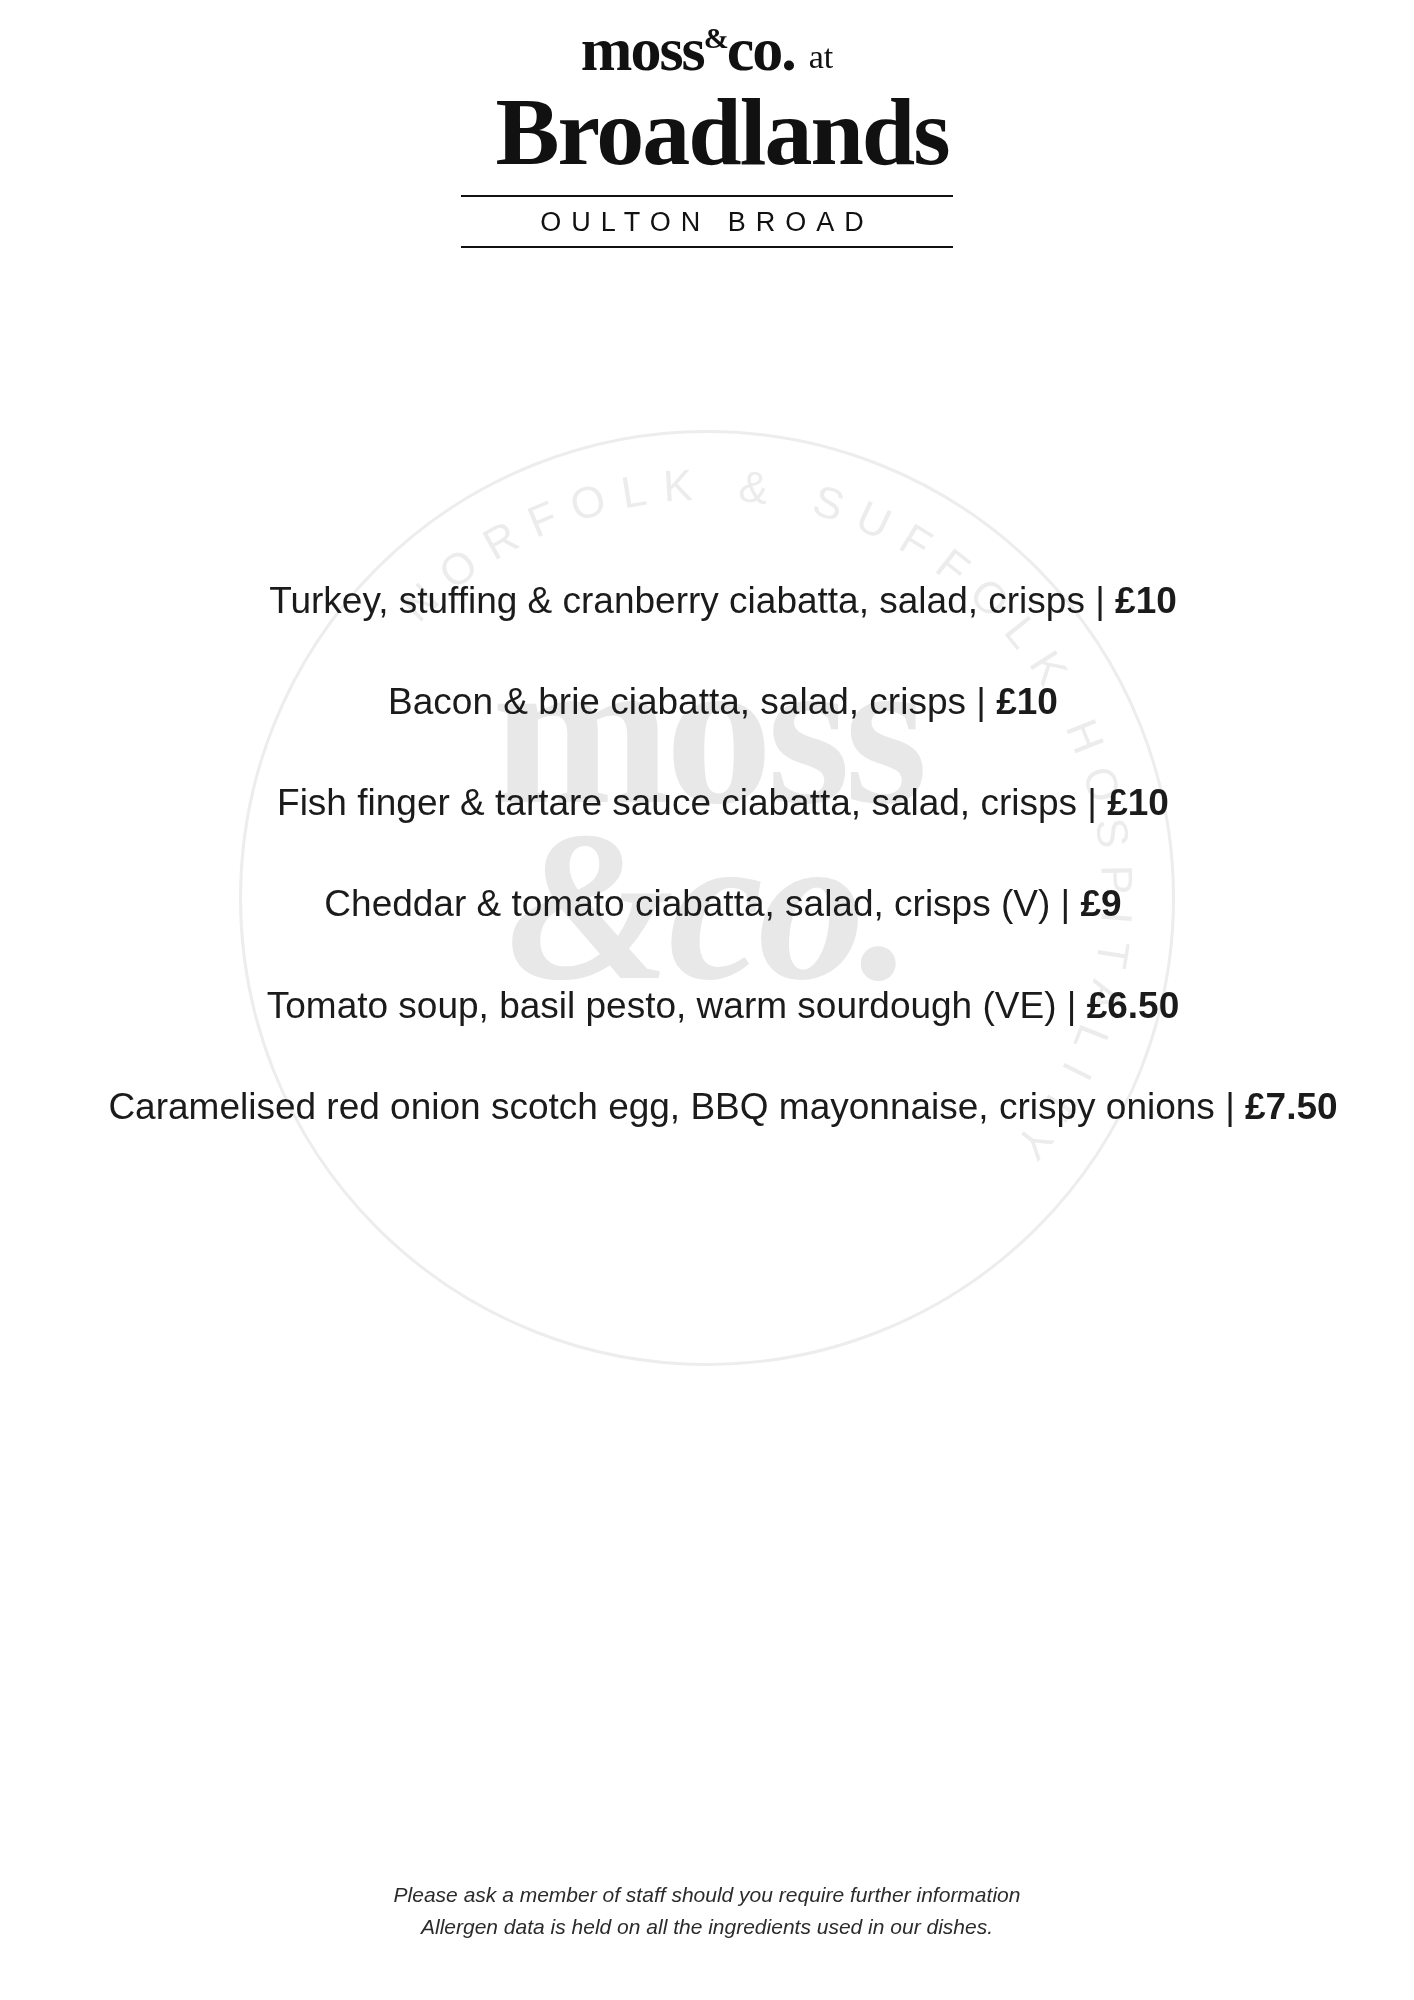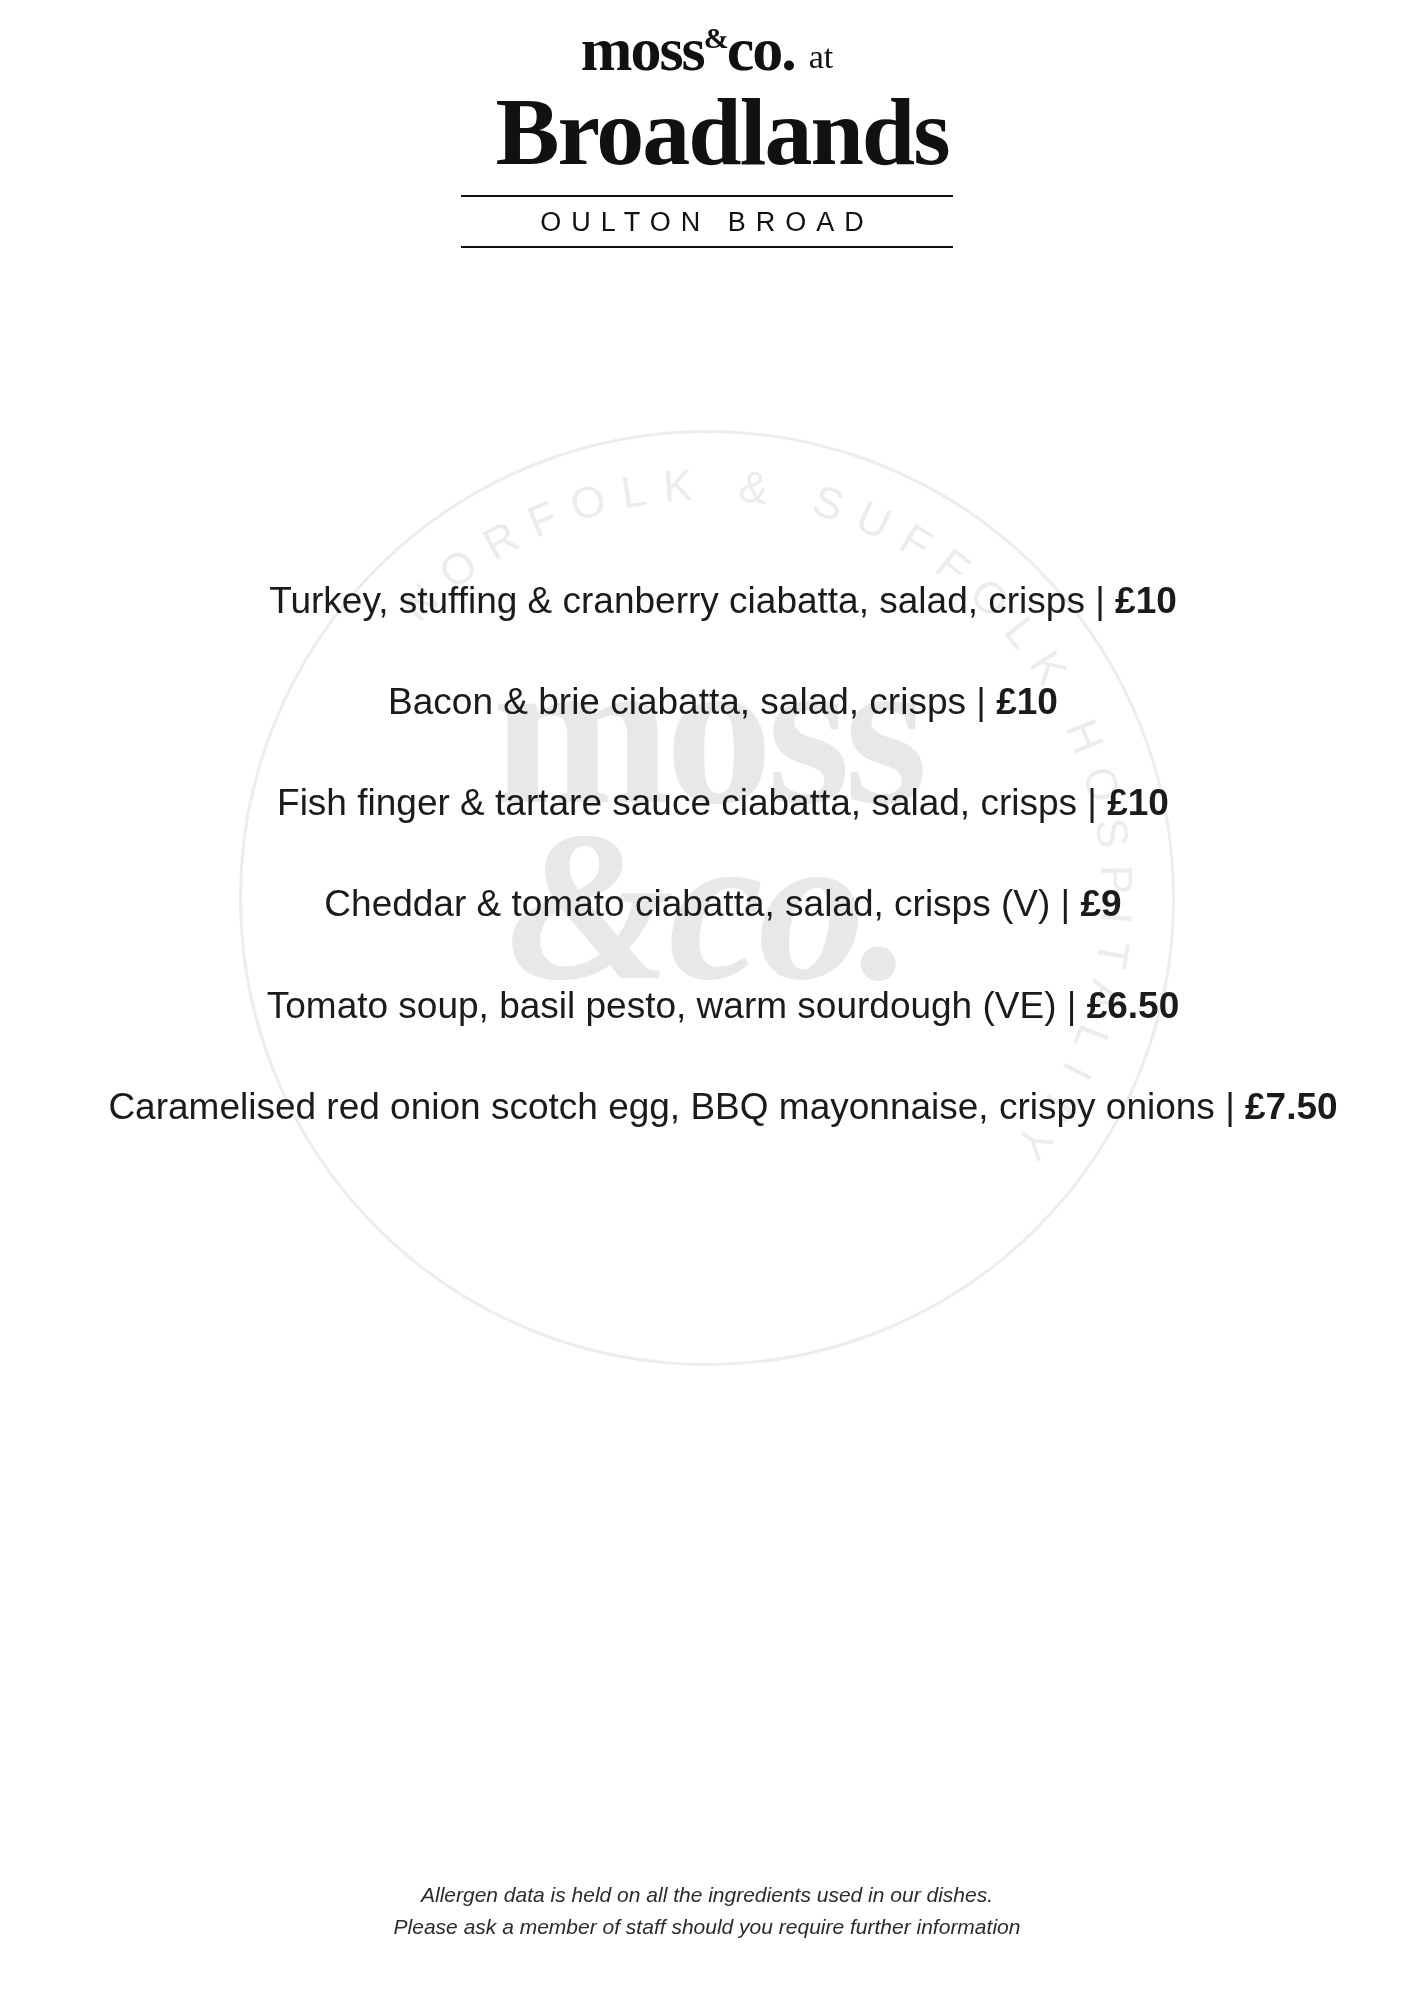--- a/index.html
+++ b/index.html
@@ -253,17 +253,17 @@
     <div class="item">
       <span>Caramelised red onion scotch egg, BBQ mayonnaise, crispy onions</span>
       <span class="sep">|</span>
       <span class="price">£7.50</span>
     </div>
 
 
   </div>
 
   <div class="footer">
+    <div>Please ask a member of staff should you require further information</div>
     <div>Allergen data is held on all the ingredients used in our dishes.</div>
-    <div>Please ask a member of staff should you require further information</div>
   </div>
 
 </div>
 
 </body></html>

